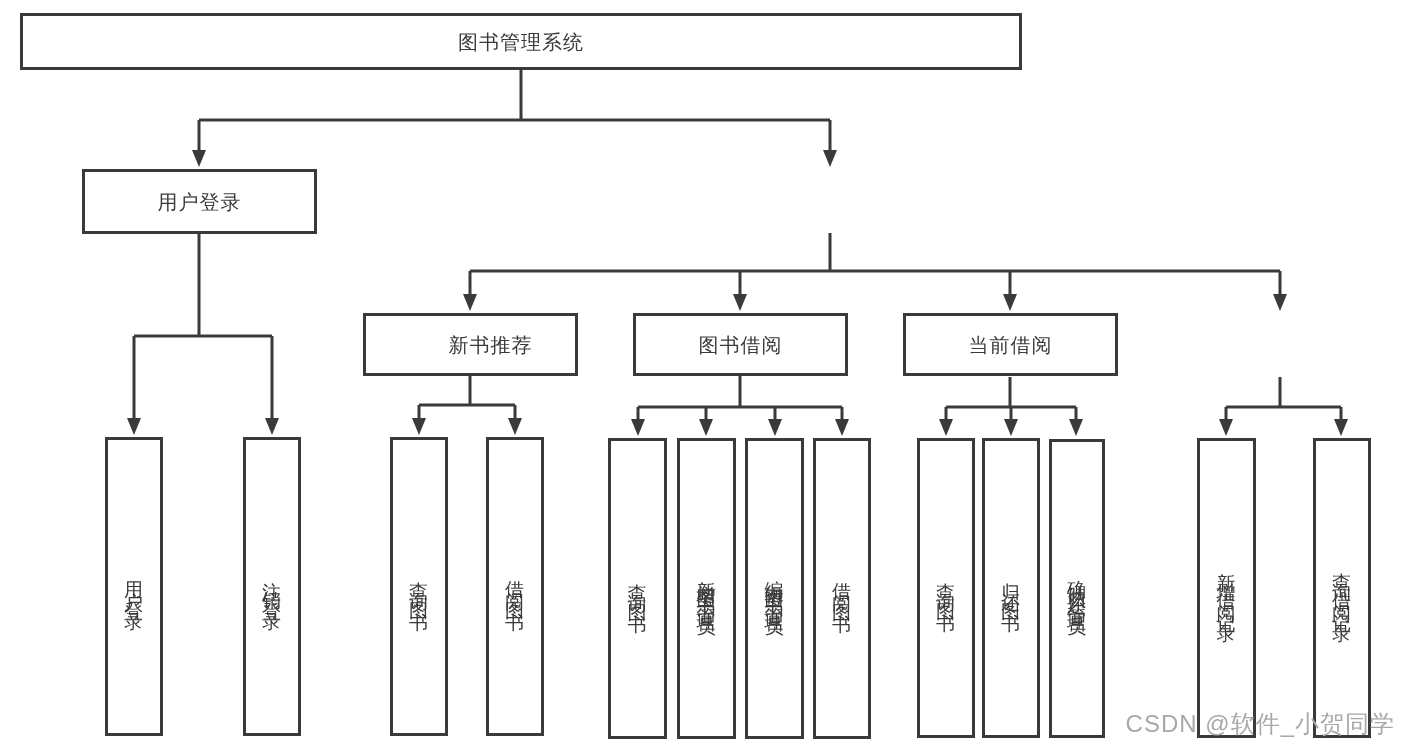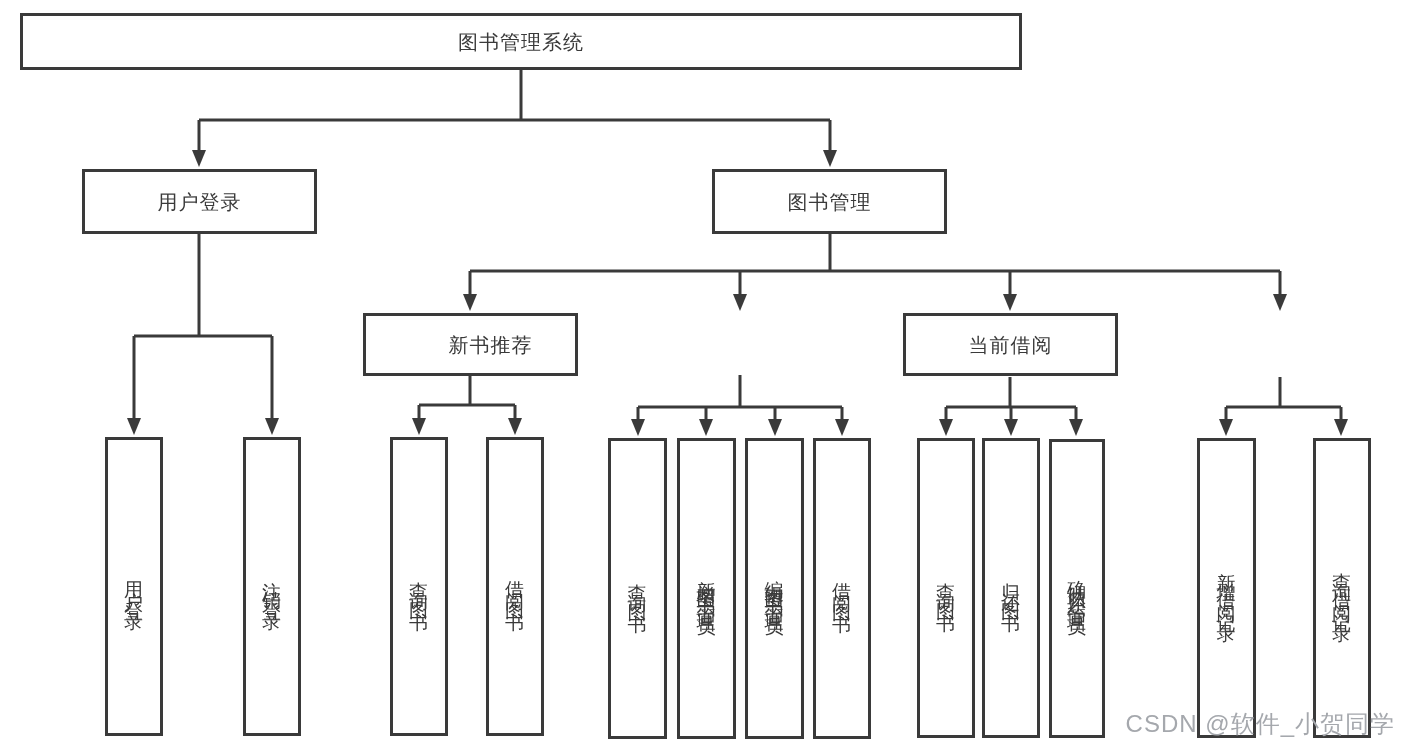--- a/index.html
+++ b/index.html
@@ -86,26 +86,26 @@
     </g>
   </svg>
 
   <div class="box h" style="left:20px;top:13px;width:1002px;height:57px;">
     <span>图书管理系统</span>
   </div>
 
   <div class="box h" style="left:82px;top:169px;width:235px;height:65px;">
     <span>用户登录</span>
   </div>
-  <div class="box h" style="left:712px;top:169px;width:235px;height:65px;">
-    <span>图书管理</span>
-  </div>
 
   <div class="box h" style="left:363px;top:313px;width:215px;height:63px;padding-left:40px;">
     <span>新书推荐</span>
+  </div>
+  <div class="box h" style="left:633px;top:313px;width:215px;height:63px;">
+    <span>图书借阅</span>
   </div>
   <div class="box h" style="left:903px;top:313px;width:215px;height:63px;">
     <span>当前借阅</span>
   </div>
 
   <div class="box v" style="left:105px;top:437px;width:58px;height:299px;">
     <span>用户登录</span>
   </div>
   <div class="box v" style="left:243px;top:437px;width:58px;height:299px;">
     <span>注销登录</span>

